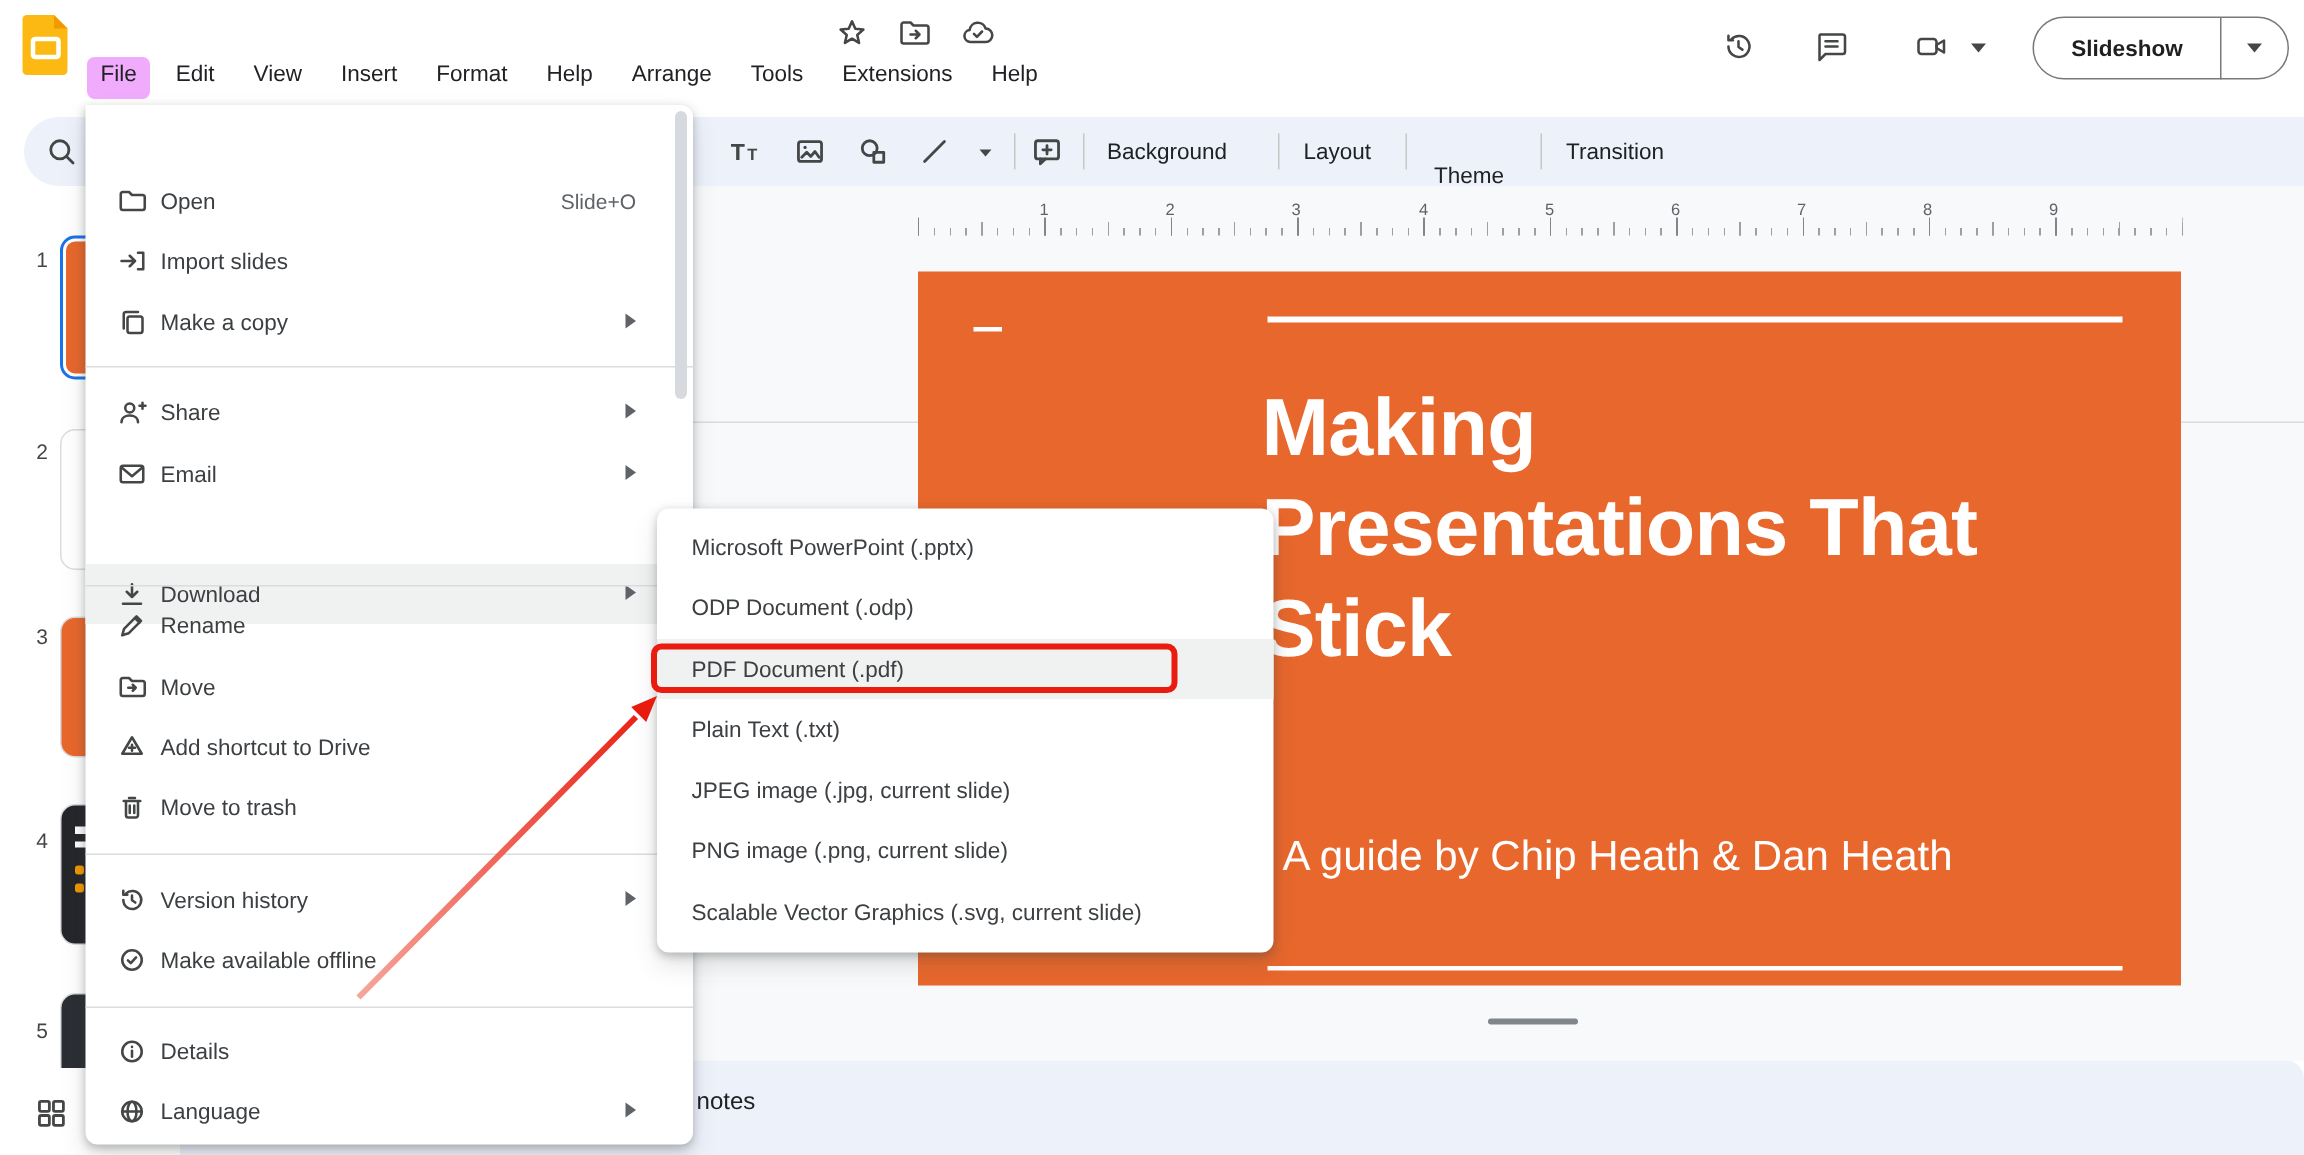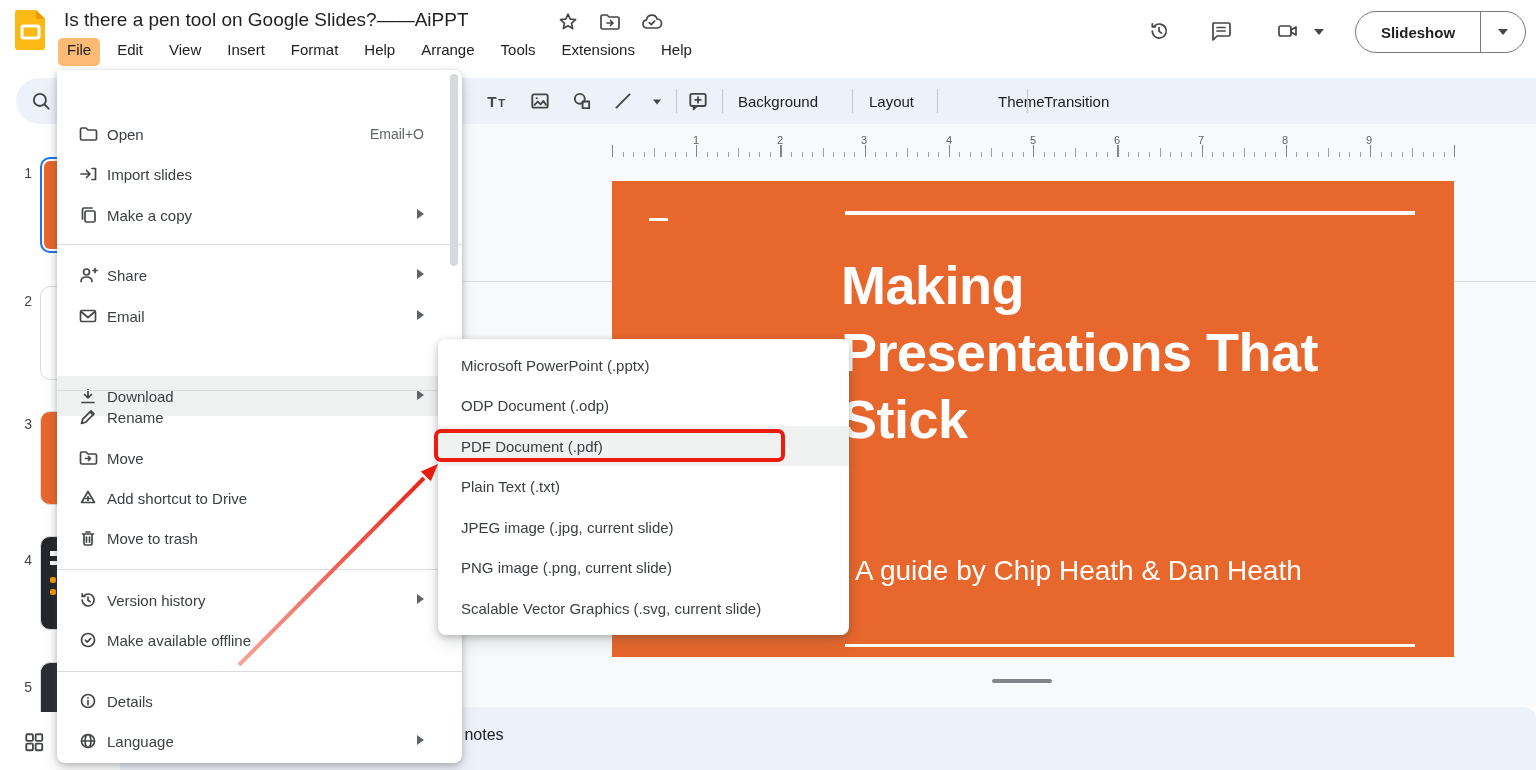--- a/index.html
+++ b/index.html
@@ -13,21 +13,21 @@
   }
   svg.ic .fill { fill:#444746; stroke:none; }
   svg.ic text { fill:#444746; stroke:none; font-family:"Liberation Sans",sans-serif; font-weight:bold; }
 
   
   .logo { position:absolute; left:14px; top:8px; }
   .doc-title { position:absolute; left:64px; top:9px; font-size:19px; color:#1f1f1f; white-space:nowrap; }
   .title-icon { position:absolute; top:10px; }
   .menubar { position:absolute; left:58px; top:38px; height:28px; display:flex; gap:8px; }
   .menubar .mb { font-size:15px; color:#202124; padding:3px 9px; border-radius:5px; white-space:nowrap; }
-  .menubar .mb.active { background:#fdba74; }
+  .menubar .mb.active { background:#f0abfc; }
 
   .hdr-right-icon { position:absolute; top:19px; }
   .caret { width:0; height:0; border-left:5px solid transparent; border-right:5px solid transparent; border-top:6px solid #444746; display:inline-block; }
   .slideshow-btn { position:absolute; left:1355px; top:11px; width:171px; height:42px; border:1px solid #767a7d; border-radius:21px; display:flex; align-items:center; background:#fff; }
   .slideshow-label { width:124px; text-align:center; font-size:15px; color:#1f1f1f; font-weight:bold; }
   .slideshow-divider { width:1px; height:41px; background:#767a7d; }
   .slideshow-caret { flex:1; display:flex; justify-content:center; align-items:center; }
 
   
   .toolbar { position:absolute; left:16px; top:78px; width:1520px; height:46px; background:#edf2fa; border-radius:24px 0 0 24px; }
@@ -103,21 +103,20 @@
 
 <div id="stage">
 
   <div class="logo">
     <svg width="34" height="44" viewBox="0 0 34 44">
       <path d="M4 2 h18 l9 9 v28 a3 3 0 0 1 -3 3 H4 a3 3 0 0 1 -3 -3 V5 a3 3 0 0 1 3 -3 z" fill="#fdb913"></path>
       <path d="M22 2 l9 9 h-9 z" fill="#f29900"></path>
       <rect x="8" y="18" width="17" height="12" rx="1.5" fill="none" stroke="#fff" stroke-width="3"></rect>
     </svg>
   </div>
-  <div class="doc-title">Is there a pen tool on Google Slides?——AiPPT</div>
 
   <div class="title-icon" style="left:556px;">
     <svg class="ic" width="24" height="24" viewBox="0 0 24 24">
         <path d="M12 4.2l2.2 5 5.4.5-4.1 3.6 1.2 5.3L12 15.8l-4.7 2.8 1.2-5.3-4.1-3.6 5.4-.5z"></path>
       </svg>
   </div>
   <div class="title-icon" style="left:598px;">
     <svg class="ic" width="24" height="24" viewBox="0 0 24 24">
         <path d="M3 6.5A1.5 1.5 0 0 1 4.5 5H9l2 2h8.5A1.5 1.5 0 0 1 21 8.5v9a1.5 1.5 0 0 1-1.5 1.5h-15A1.5 1.5 0 0 1 3 17.5z"></path>
         <path d="M9 13h6M12.5 10.5L15 13l-2.5 2.5"></path>
@@ -214,21 +213,21 @@
     </div>
     <div class="tb-div" style="left:706px;"></div>
     <div class="tb-item" style="left:722px;">
         <span class="tb-txt">Background</span>
       </div>
     <div class="tb-div" style="left:836px;"></div>
     <div class="tb-item" style="left:853px;">
         <span class="tb-txt">Layout</span>
       </div>
     <div class="tb-div" style="left:921px;"></div>
-    <div class="tb-item" style="left:982px;">
+    <div class="tb-item" style="left:940px;margin-top:16px;">
         <span class="tb-txt">Theme</span>
       </div>
     <div class="tb-div" style="left:1011px;"></div>
     <div class="tb-item" style="left:1028px;">
         <span class="tb-txt">Transition</span>
       </div>
   </div>
 
   <div class="canvas">
     <div class="ruler-line"></div>
@@ -285,21 +284,21 @@
         <rect x="11.5" y="11.5" width="6" height="6" rx="1"></rect>
       </svg>
   </div>
 
   <div class="menu-panel">
     <div class="mi" style="top:44px;text-align:right;">
       <span class="mi-ic"><svg class="ic" width="20" height="20" viewBox="0 0 20 20">
             <path d="M2.5 5.5A1.5 1.5 0 0 1 4 4h4l2 2h7a1.5 1.5 0 0 1 1.5 1.5v7A1.5 1.5 0 0 1 17 16H4a1.5 1.5 0 0 1-1.5-1.5z"></path>
           </svg></span>
       <span class="mi-label">Open</span>
-        <span class="mi-short">Email+O</span>
+        <span class="mi-short">Slide+O</span>
     </div>
     <div class="mi" style="top:84px;">
       <span class="mi-ic"><svg class="ic" width="20" height="20" viewBox="0 0 20 20">
             <path d="M3 10h8.5M8.5 6.5L12 10l-3.5 3.5"></path>
             <path d="M14 4.5h3.5v11H14"></path>
           </svg></span>
       <span class="mi-label">Import slides</span>
     </div>
     <div class="mi" style="top:125px;">
       <span class="mi-ic"><svg class="ic" width="20" height="20" viewBox="0 0 20 20">

